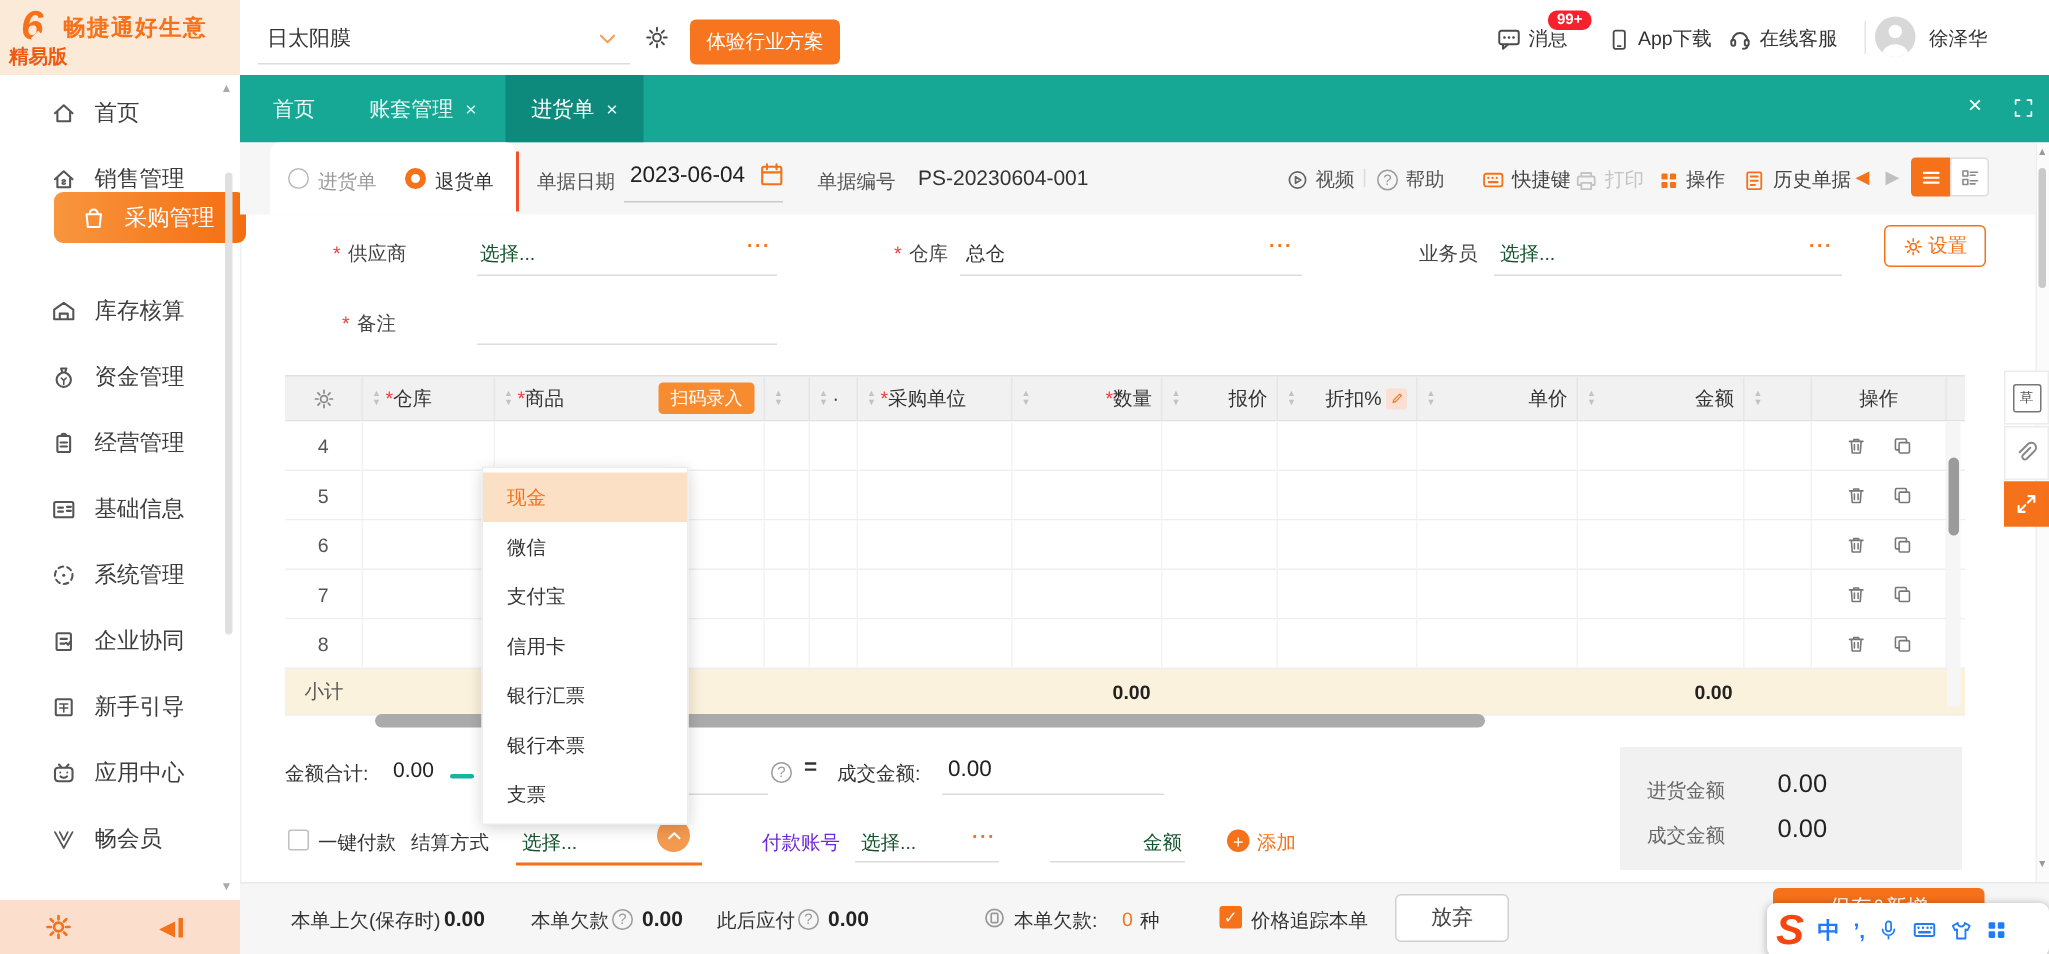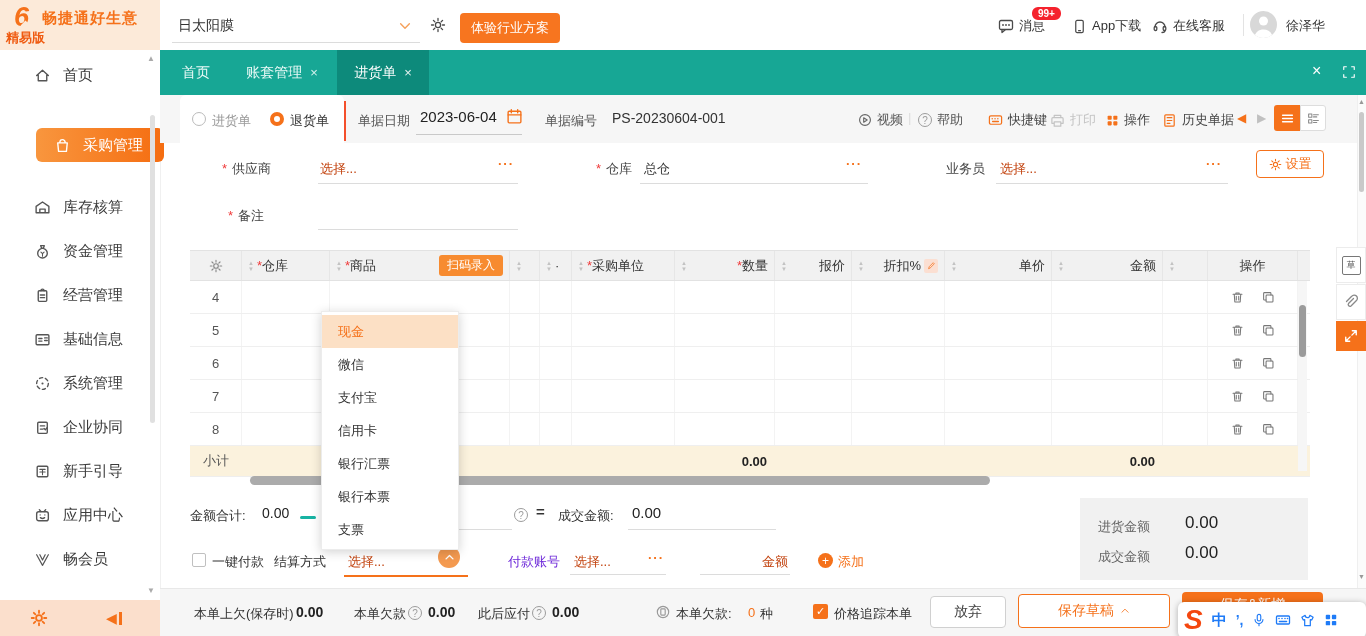--- a/index.html
+++ b/index.html
@@ -50,21 +50,21 @@
   .radioCard{position:absolute;left:180px;top:95px;width:164px;height:48px;background:#fff;border-radius:6px 6px 0 0;}
   .cardEdge{position:absolute;left:344px;top:101px;width:2px;height:40px;background:#f4502c;}
   .radioO{width:14px;height:14px;border-radius:50%;box-sizing:border-box;background:#fff;}
   .act{font-size:13px;color:#555;display:flex;align-items:center;gap:5px;position:absolute;top:111px;cursor:pointer;}
   .viewTog{position:absolute;left:1274px;top:105px;display:flex;cursor:pointer;}
   .vt{width:26px;height:26px;display:flex;align-items:center;justify-content:center;box-sizing:border-box;}
 
   
   .lbl13{font-size:13px;color:#444;position:absolute;}
   .star{color:#f03b3b;font-size:13px;position:absolute;}
-  .ph{color:#c2410c;font-size:13px;position:absolute;}
+  .ph{color:#14532d;font-size:13px;position:absolute;}
   .uLine{position:absolute;height:1px;background:#dcdcdc;}
   .dots{position:absolute;color:#f5711a;font-weight:bold;font-size:13px;letter-spacing:1px;cursor:pointer;}
   .setBtn{position:absolute;left:1256px;top:150px;width:66px;height:26px;border:1px solid #f5711a;border-radius:4px;
           color:#f5711a;display:flex;align-items:center;justify-content:center;gap:4px;font-size:13px;cursor:pointer;background:#fff;}
 
   
   .tbl{position:absolute;left:190px;top:250px;width:1120px;}
   .thead{display:flex;height:31px;background:#f1f1f1;border-top:1px solid #e2e2e2;border-bottom:1px solid #e2e2e2;box-sizing:border-box;}
   .hc{display:flex;align-items:center;padding:0 6px;border-right:1px solid #e6e6e6;box-sizing:border-box;font-size:13px;color:#333;}
   .hc.last{border-right:none;}
@@ -191,20 +191,29 @@
   </div>
 
   <nav class="sidebar">
     <div class="sItem" style="top:7px;">
       <span class="sIc">
           <svg class="sv" width="17" height="17" viewBox="0 0 16 16">
             <path d="M2.5 8L8 3l5.5 5M4 7.2V13h8V7.2"></path>
           </svg>
         </span>
       <span>首页</span>
+    </div>
+    <div class="sItem" style="top:51px;">
+      <span class="sIc">
+          <svg class="sv" width="17" height="17" viewBox="0 0 16 16">
+            <path d="M2.5 8L8 3l5.5 5M4 7.2V13h8V7.2"></path>
+            <path d="M7 9c0-.8 2-.8 2 0s-2 .7-2 1.5 2 .8 2 0" stroke-width="1"></path>
+          </svg>
+        </span>
+      <span>销售管理</span>
     </div>
     <div class="sItem active" style="top:78px;height:34px;">
       <span class="sIc">
           <svg class="sv" width="17" height="17" viewBox="0 0 16 16">
             <path d="M5.5 5.5V5a2.5 2.5 0 015 0v.5M3.5 5.5h9l-.8 8H4.3z"></path>
           </svg>
         </span>
       <span>采购管理</span>
     </div>
     <div class="sItem" style="top:139px;">
@@ -744,26 +753,20 @@
         <circle cx="8" cy="8" r="6.5"></circle>
         <rect x="5.5" y="4.5" width="5" height="7" rx=".8"></rect>
       </svg>
   </span>
   <span class="bLbl" style="left:676px;top:605px;">本单欠款:</span>
   <span class="bLbl" style="left:748px;top:605px;color:#f5711a;">0</span>
   <span class="bLbl" style="left:760px;top:605px;">种</span>
   <span class="chkOn" style="left:813px;top:604px;">✓</span>
   <span class="bLbl" style="left:834px;top:605px;">价格追踪本单</span>
   <div class="btn" style="left:930px;top:596px;width:76px;height:32px;background:#fff;border:1px solid #d0d0d0;color:#444;">放弃</div>
-  <div class="btn" style="left:1018px;top:594px;width:152px;height:34px;background:#fff;border:1px solid #f5711a;color:#f5711a;gap:6px;">
-    <span>保存草稿</span>
-    <svg class="sv" width="10" height="10" viewBox="0 0 16 16">
-        <path d="M3 10l5-5 5 5"></path>
-      </svg>
-  </div>
   <div class="btn" style="left:1182px;top:592px;width:141px;height:38px;background:#f5711a;color:#fff;align-items:flex-start;padding-top:4px;">保存&amp;新增</div>
 
   <div class="fp" style="top:247px;height:36px;">
     <span style="width:17px;height:17px;border:1px solid #777;border-radius:2px;font-size:9px;color:#555;display:flex;align-items:center;justify-content:center;">草</span>
   </div>
   <div class="fp" style="top:284px;height:36px;">
     <span style="color:#888;display:flex;">
       <svg class="sv" width="16" height="16" viewBox="0 0 16 16">
           <path d="M10.5 4.5l-5 5a1.8 1.8 0 002.5 2.5l5.2-5.2a3.2 3.2 0 10-4.5-4.5L3.5 7.5"></path>
         </svg>

